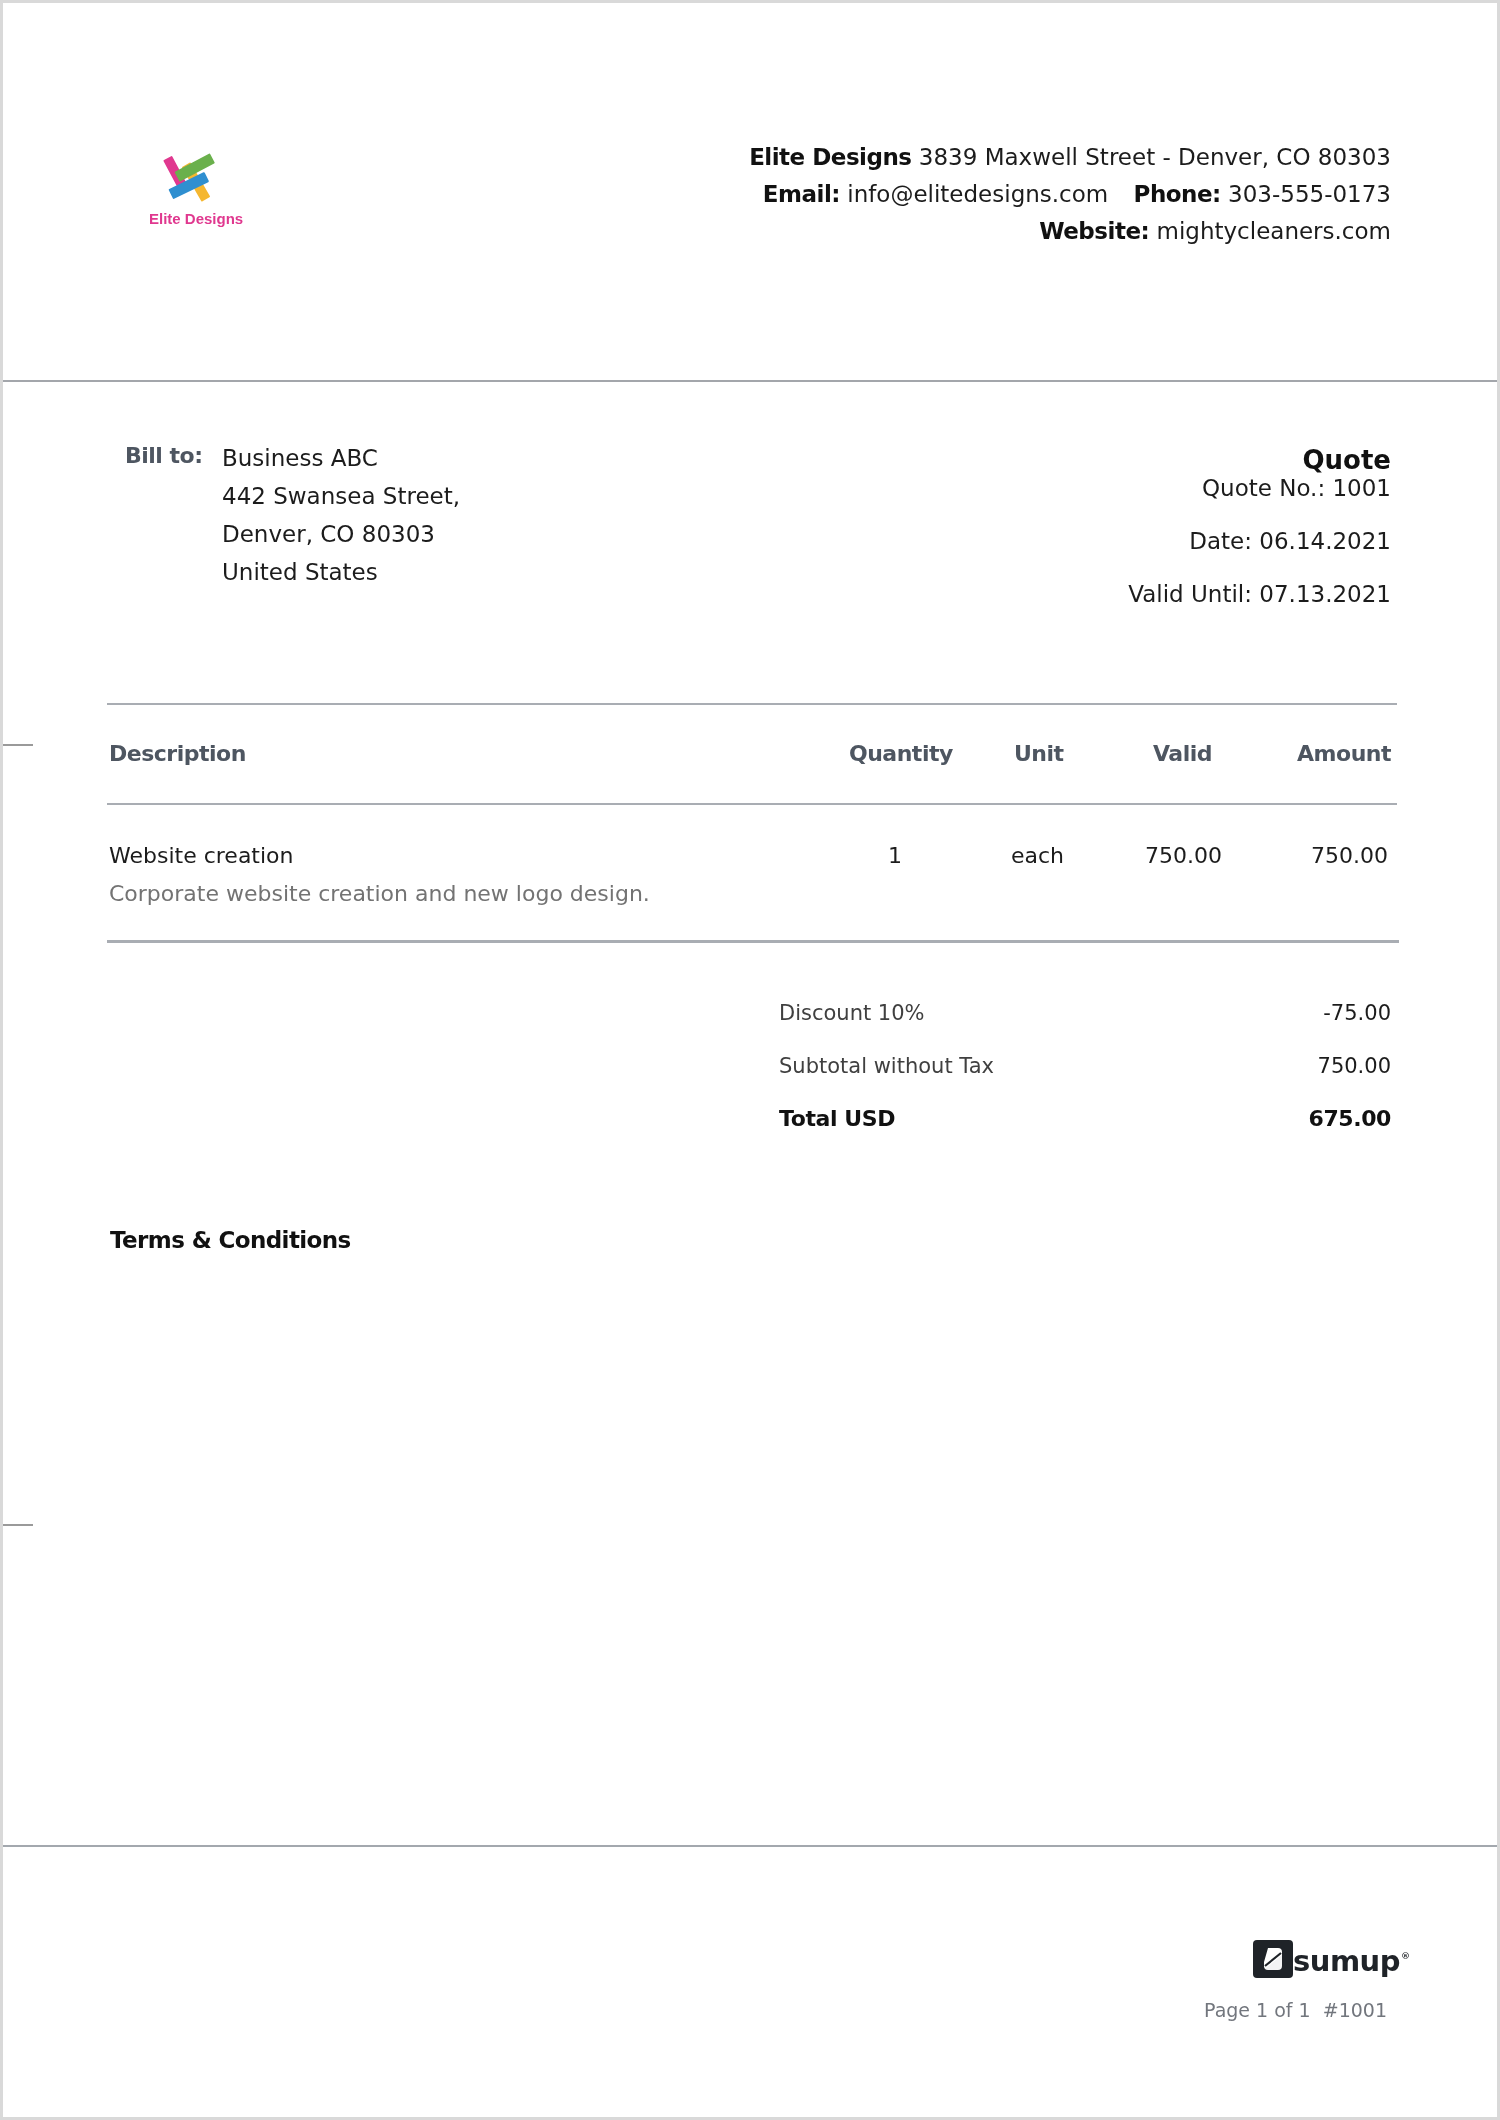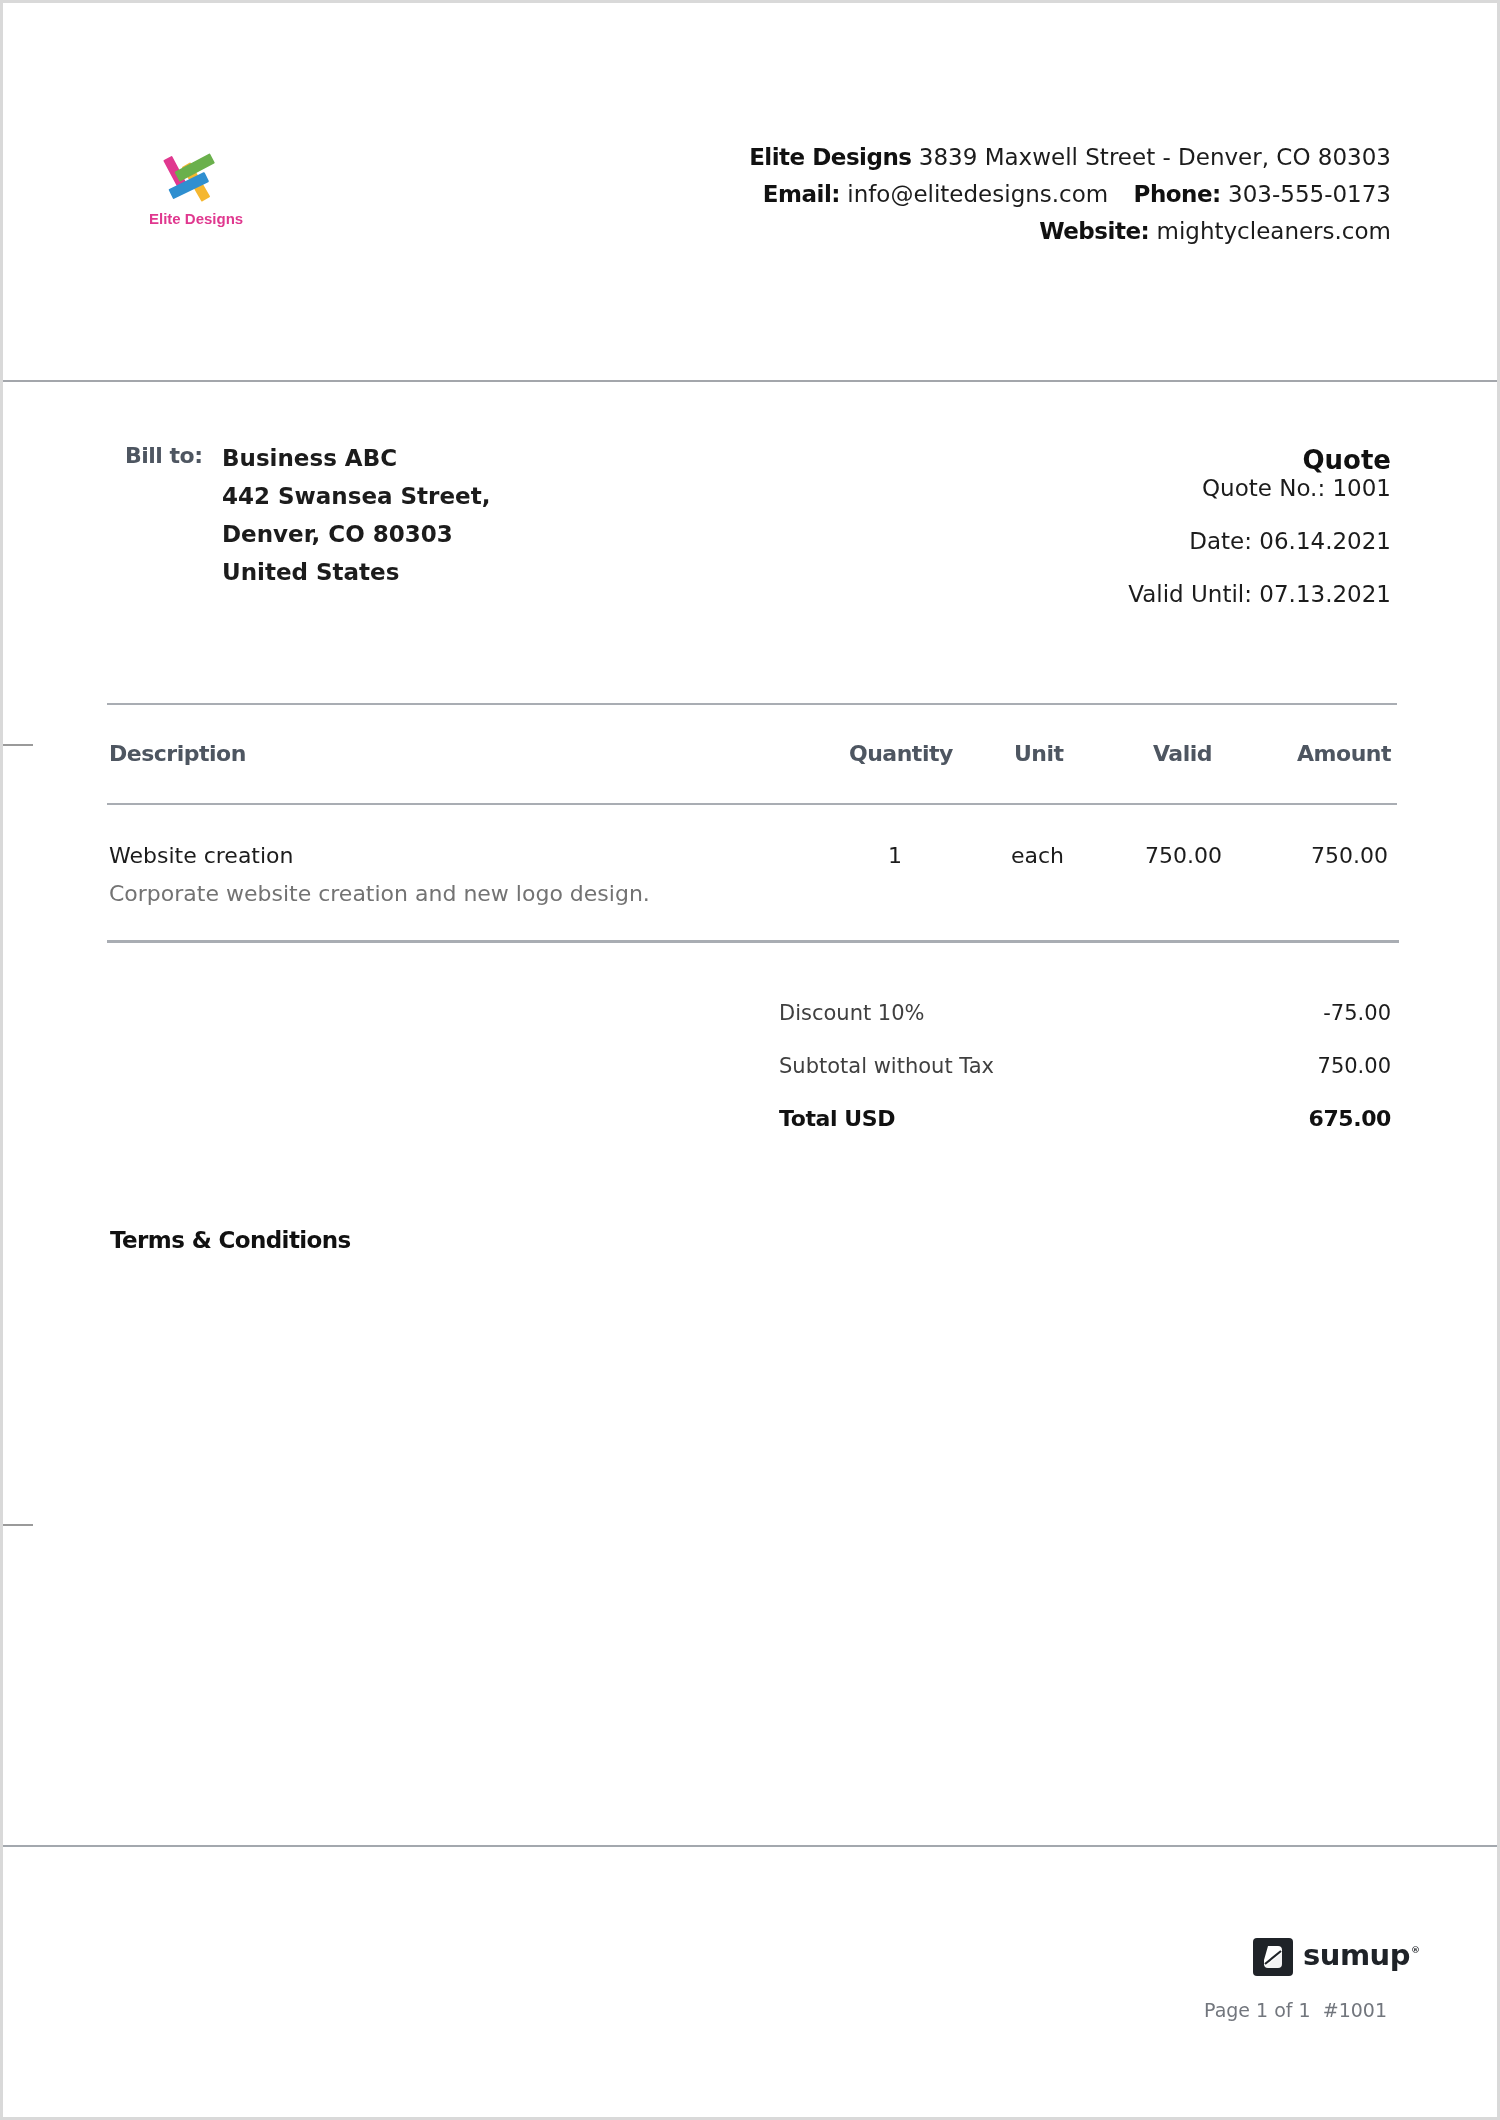--- a/index.html
+++ b/index.html
@@ -17,21 +17,21 @@
                color: #e0388f; white-space: nowrap; font-family: "Liberation Sans", sans-serif; }
 
   
   .company { right: 106px; top: 136px; text-align: right; font-size: 23px; line-height: 37px; color: #1c1c1c; }
   .company b { font-weight: bold; color: #111; letter-spacing: -0.5px; }
   .company .gap { display: inline-block; width: 18px; }
 
   
   .billto-label { left: 122px; top: 440px; font-size: 22px; font-weight: bold; color: #4e5661; letter-spacing: -0.5px; }
   .billto-addr { left: 219px; top: 436px; font-size: 23px; line-height: 38px; color: #1c1c1c; }
-  .billto-addr div { white-space: nowrap; font-weight: bold; }
+  .billto-addr div { white-space: nowrap; }
 
   
   .meta { right: 106px; top: 442px; text-align: right; color: #1c1c1c; }
   .meta .title { font-size: 26px; font-weight: bold; color: #111; }
   .meta .row { font-size: 23px; line-height: 26px; margin-bottom: 27px; white-space: nowrap; margin-left: 8px; }
 
   
   .th { top: 738px; font-size: 22px; font-weight: bold; color: #4e5661; letter-spacing: -0.5px; white-space: nowrap; }
   .td { top: 840px; font-size: 22px; color: #1c1c1c; white-space: nowrap; }
   .td-sub { top: 878px; font-size: 22px; color: #737373; white-space: nowrap; }
@@ -40,21 +40,21 @@
   .tot-label { left: 776px; font-size: 21px; color: #404040; white-space: nowrap; }
   .tot-val { right: 106px; font-size: 21px; color: #1c1c1c; text-align: right; white-space: nowrap; }
   .tot-bold { font-weight: bold; color: #111; font-size: 22px; letter-spacing: -0.4px; }
 
   
   .terms-title { left: 107px; top: 1224px; font-size: 23px; font-weight: bold; color: #111; letter-spacing: -0.6px; }
   .terms-body { left: 107px; top: 1264px; font-size: 23px; line-height: 38px; color: #1c1c1c; }
   .terms-body div { white-space: nowrap; }
 
   
-  .sumup { left: 1250px; top: 1935px; height: 40px; display: flex; align-items: flex-start; gap: 10px; }
+  .sumup { left: 1250px; top: 1935px; height: 40px; display: flex; align-items: flex-end; }
   .sumup-mark { width: 40px; height: 38px; background: #1f2328; border-radius: 4px; display: flex;
                 align-items: center; justify-content: center; }
   .sumup-word { font-size: 29px; font-weight: bold; color: #1f2328; letter-spacing: -0.5px;
                 font-family: "DejaVu Sans", sans-serif; position: relative; }
   .sumup-reg { font-size: 9px; position: relative; top: -12px; margin-left: 1px; }
   .pagenum { right: 110px; top: 1996px; font-size: 19px; color: #72767d; white-space: nowrap; }
 </style>
 </head>
 <body>
 

